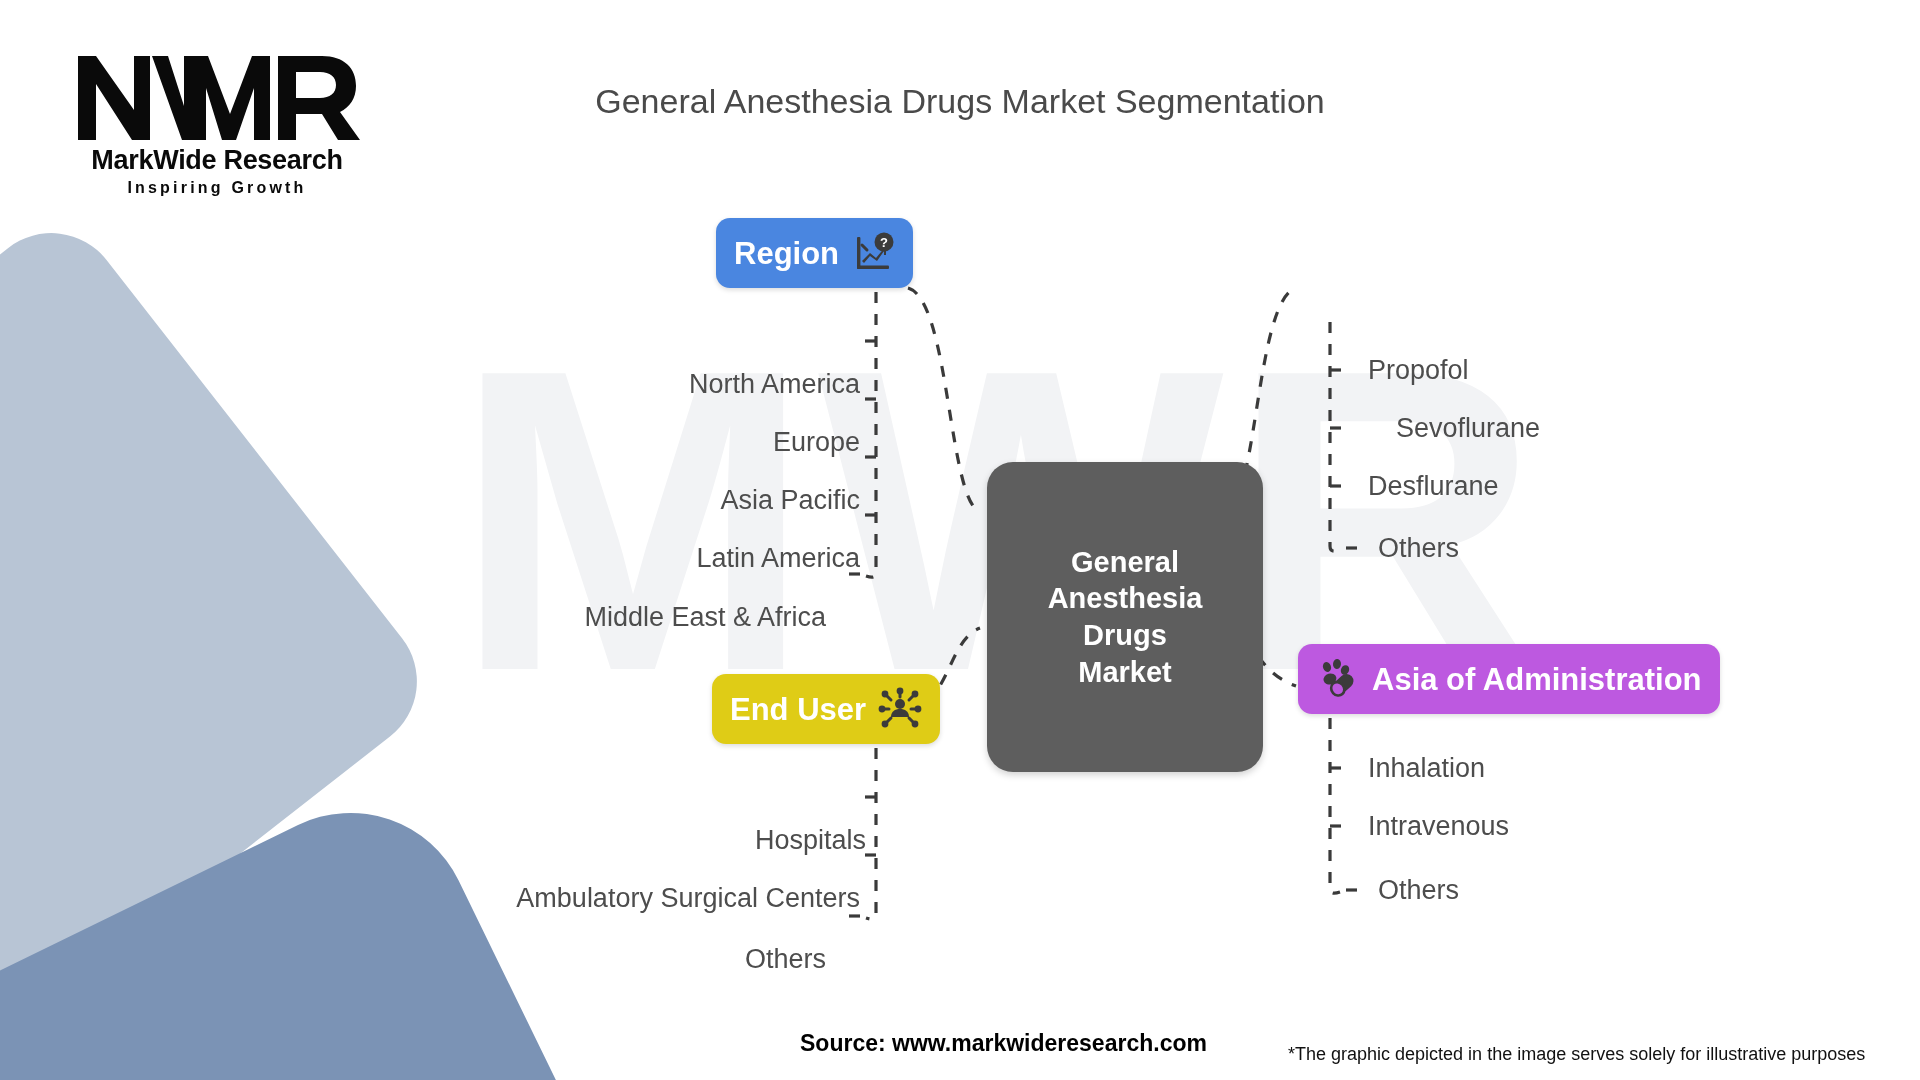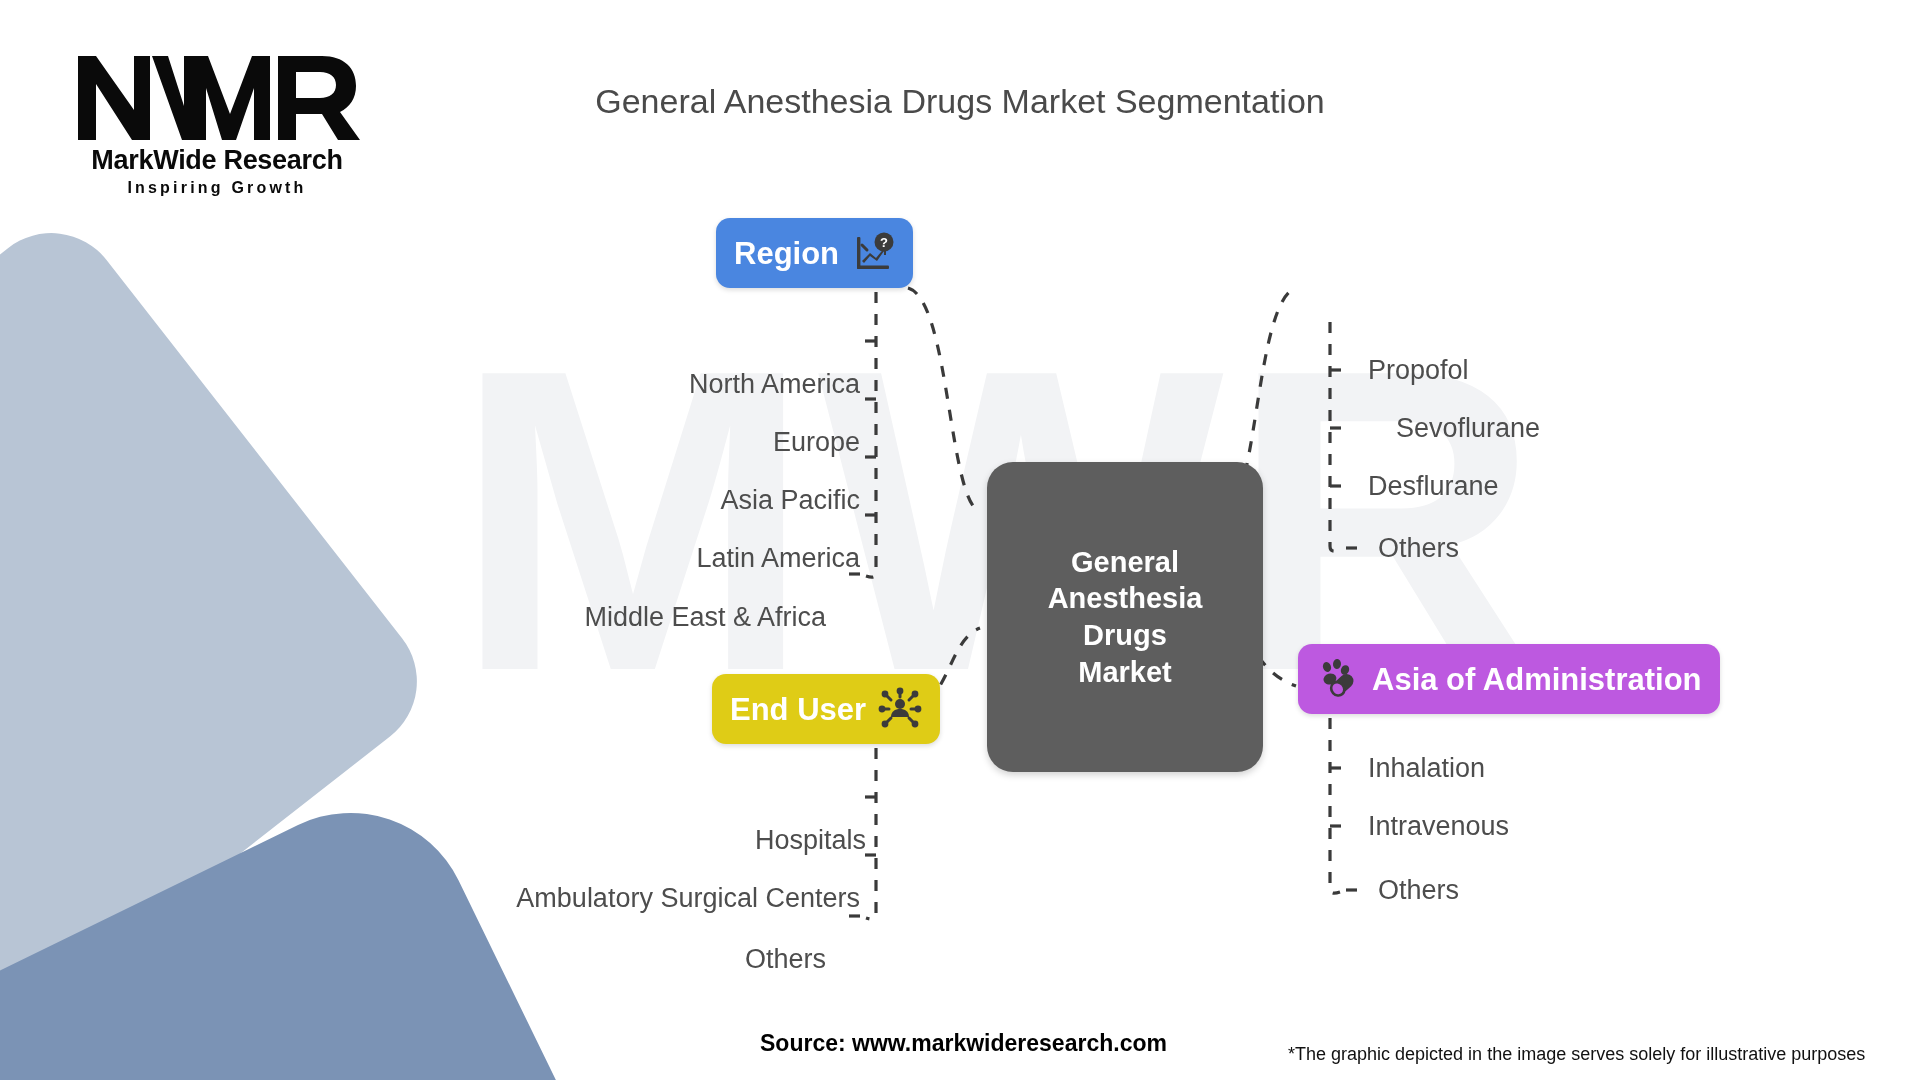--- a/index.html
+++ b/index.html
@@ -120,21 +120,21 @@
     color: #4d4d4d;
     white-space: nowrap;
     line-height: 1;
   }
   .leaf-right { text-align: right; margin-top: 43px; }
   .leaf-left  { text-align: left; }
 
   
   .source {
     position: absolute;
-    left: 760px; top: 1030px;
+    left: 800px; top: 1030px;
     font-size: 23px; font-weight: 700; color: #000;
     white-space: nowrap;
   }
   .disclaimer {
     position: absolute;
     left: 1288px; top: 1044px;
     font-size: 18px; color: #111;
     white-space: nowrap;
   }
 </style>

